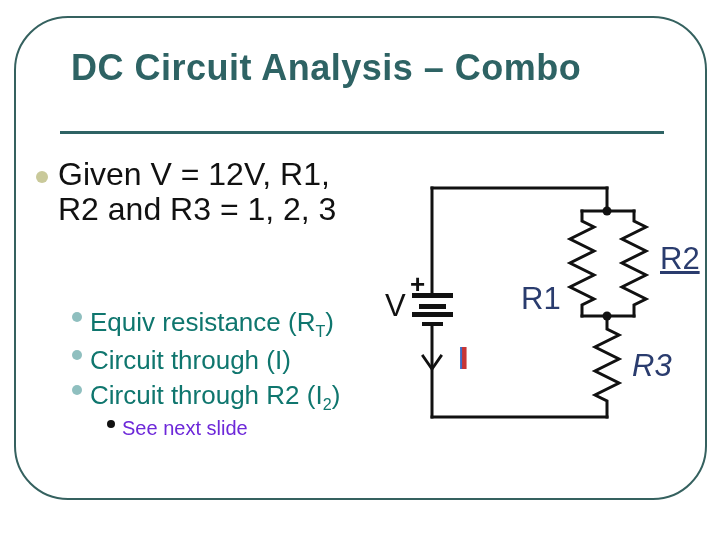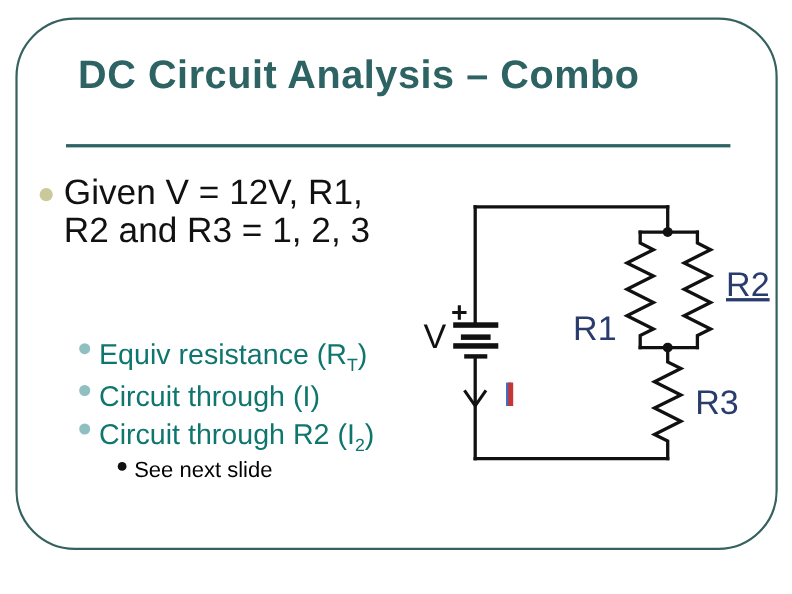--- a/index.html
+++ b/index.html
@@ -26,35 +26,35 @@
   }
   .bullet{position:absolute;border-radius:50%;}
   .b-l1{left:36px;top:171px;width:12px;height:12px;background:#c9c99a;}
   .b-l2{width:10px;height:10px;background:#8fbfbf;left:72px;}
   .b-l3{width:8px;height:8px;background:#111;left:107px;top:420px;}
   .sub-item{
     position:absolute;left:90px;font-size:26px;line-height:32px;color:#0f766e;white-space:nowrap;
   }
   .sub-item sub{font-size:62%;line-height:0;}
   .note-item{
-    position:absolute;left:122px;top:416px;font-size:20px;line-height:24px;color:#000000;
+    position:absolute;left:122px;top:416px;font-size:20px;line-height:24px;color:#6d28d9;
   }
   .circuit-label{
     position:absolute;line-height:1;white-space:nowrap;
     font-size:31px;color:#2a3c6e;
   }
   .lbl-v{left:385px;top:290px;color:#111;font-size:31px;}
   .lbl-plus{left:410px;top:271px;color:#111;font-size:26px;font-weight:bold;}
   .lbl-i{
     left:460px;top:343px;color:#c73535;font-weight:bold;
     text-shadow:-2px 0 0 #3e6bc4;
   }
   .lbl-r1{left:521px;top:243px;margin-top:40px;}
   .lbl-r2{left:660px;top:243px;text-decoration:underline;}
-  .lbl-r3{left:632px;top:350px;}
+  .lbl-r3{left:632px;top:350px;font-style:italic;}
   svg.schematic{position:absolute;left:0;top:0;}
 </style>
 </head>
 <body>
 
 <div class="frame"></div>
 
 <h1 class="title"><span>DC Circuit Analysis – Combo</span><br></h1>
 <div class="title-rule"></div>
 

